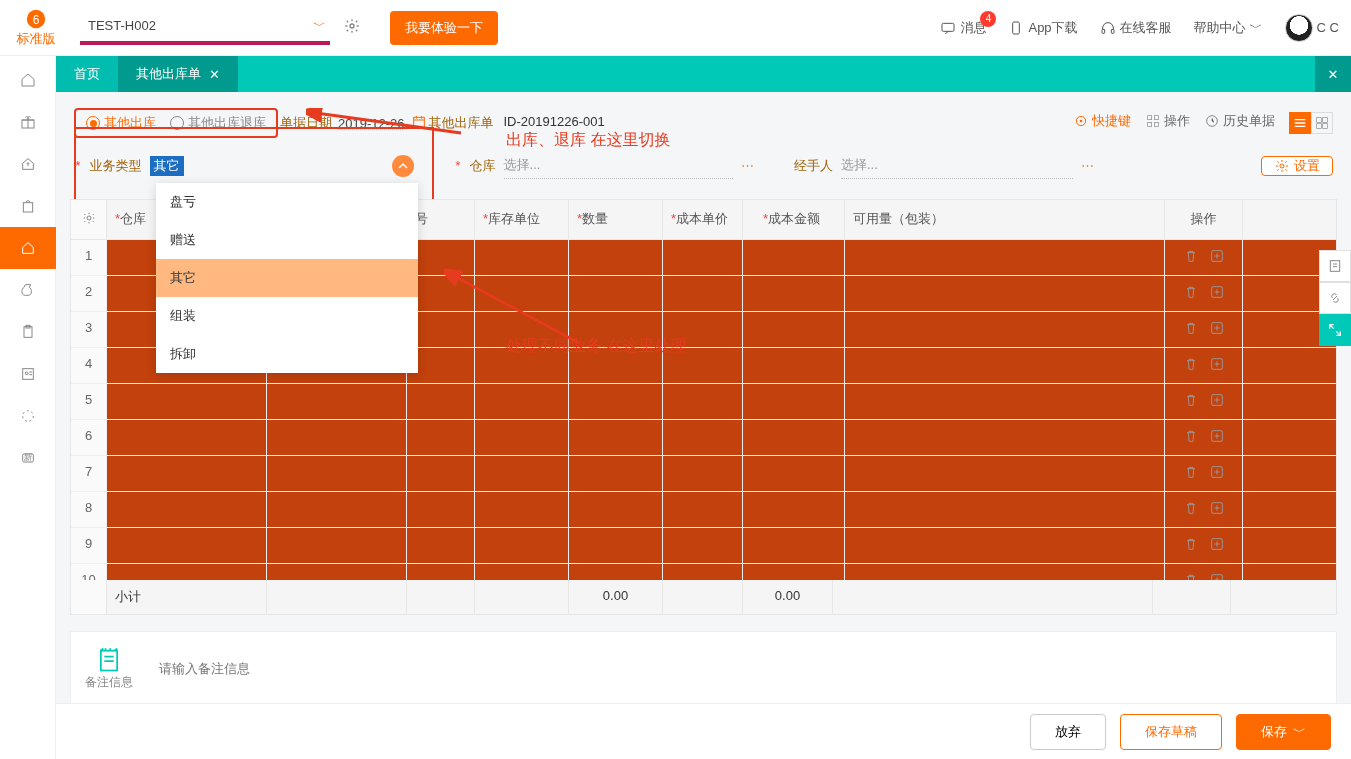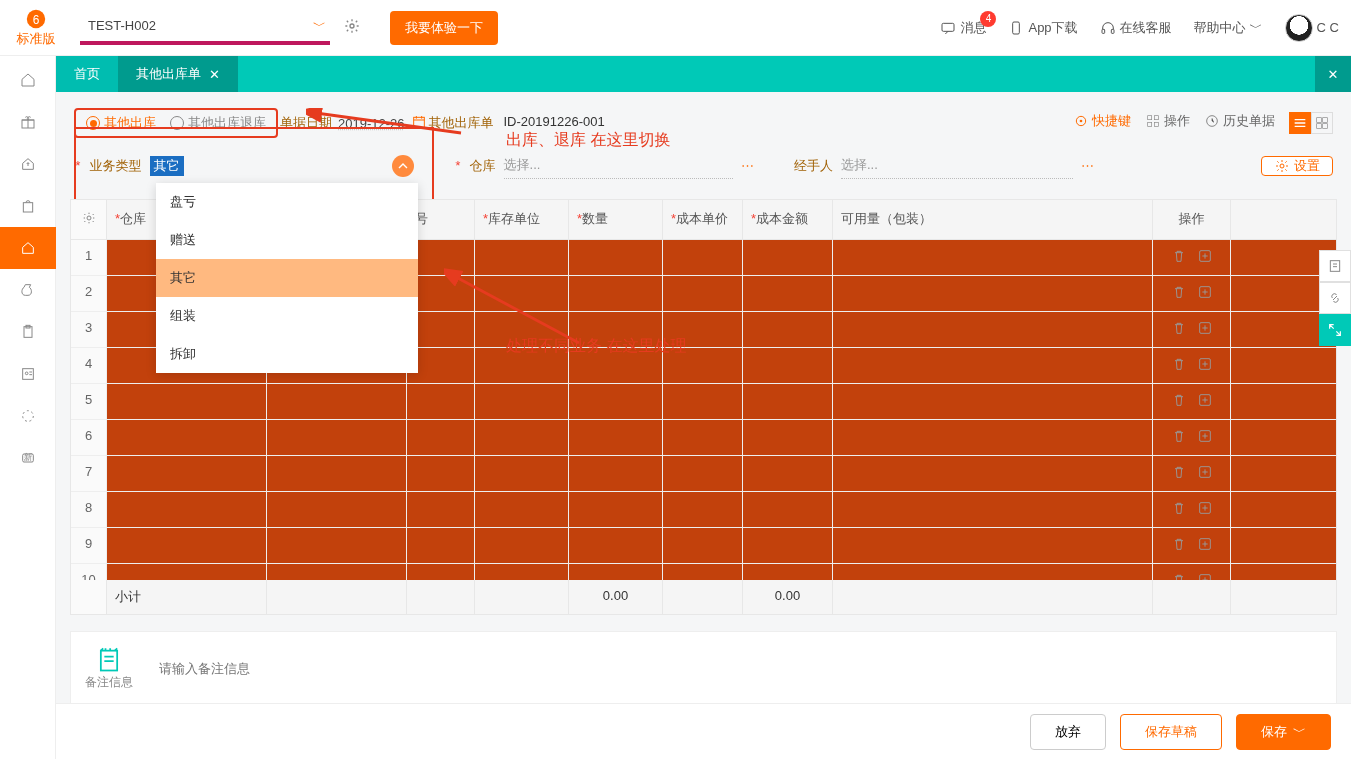--- a/index.html
+++ b/index.html
@@ -79,21 +79,21 @@
 .gbody { max-height: 340px; overflow-y:auto; }
 .gr { display:flex; border-bottom:1px solid #eee; }
 .gr .c { padding: 8px; border-right:1px solid #eee; color:#666; }
 .c.idx { width:36px; text-align:center; background:#fafafa;}
 .c.wh { width:160px;}
 .c.code { width:140px;}
 .c.num2 { width:68px;}
 .c.unit { width:94px;}
 .c.qty { width:94px;}
 .c.price { width:80px;}
-.c.amt { width:90px;}
+.c.amt { width:90px;margin-left:12px;}
 .c.avail { width:320px;}
 .c.ops { width:78px; text-align:center; display:flex; gap:10px; justify-content:center;}
 .gfoot { display:flex; background:#f5f5f5; }
 .gfoot .c { padding:8px; border-right:1px solid #e7e7e7;}
 .smic { color:#999; cursor:pointer; }
 
 
 .remark-block { margin: 16px 14px; background:#fff; border:1px solid #eee; display:flex; align-items:center; padding: 14px; gap: 26px;}
 .remark-ic { display:flex; flex-direction:column; align-items:center; color:#00c9b7; }
 .remark-input { flex:1; border:none; color:#bbb; font-size:13px; }

